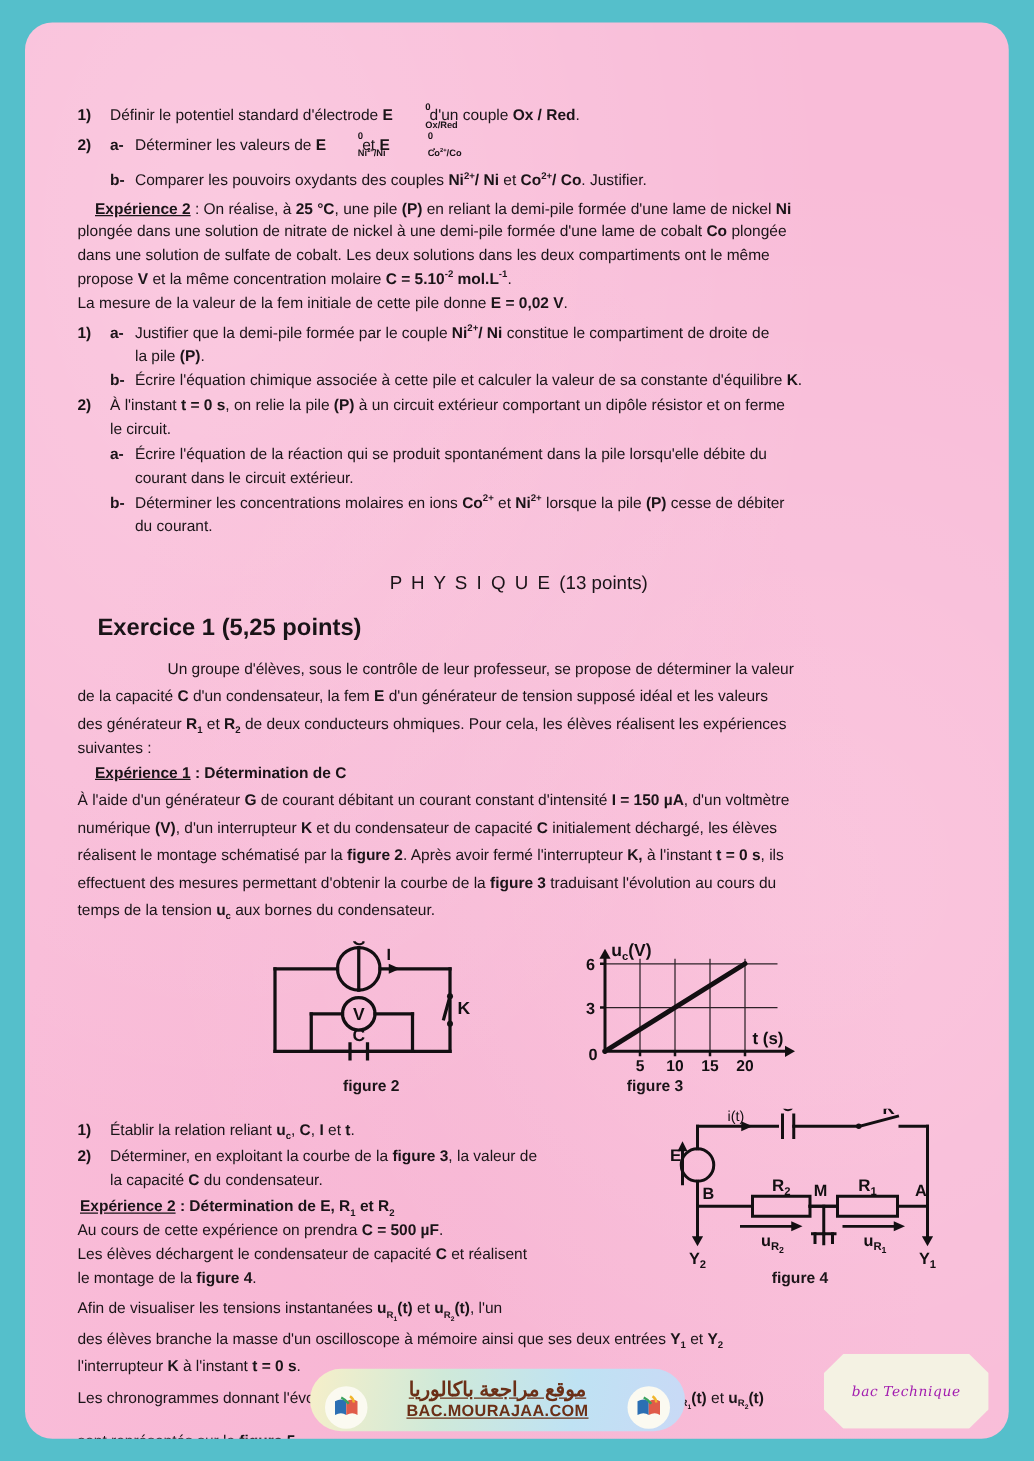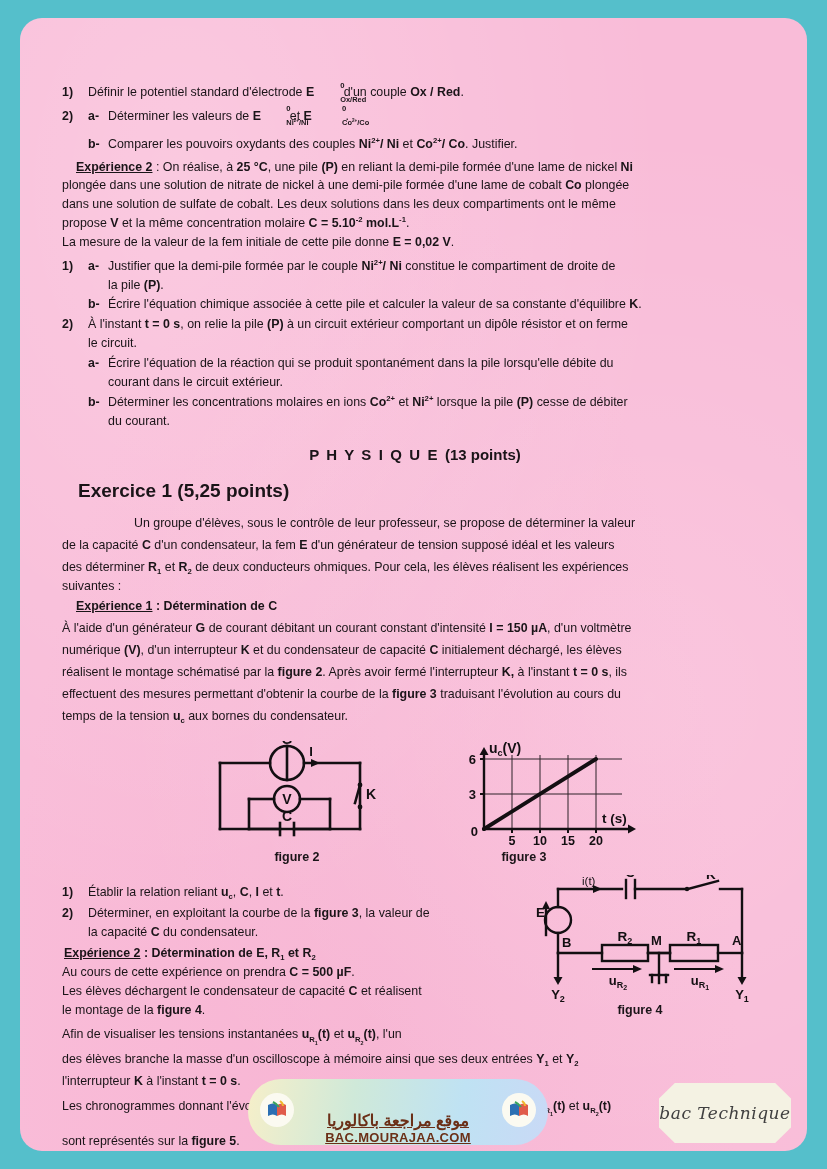--- a/index.html
+++ b/index.html
@@ -61,23 +61,23 @@
 
   .qline { display: flex; margin-top: 5px; }
   .qnum { font-weight: bold; width: 26px; flex: 0 0 26px; }
   .qlet { font-weight: bold; width: 20px; flex: 0 0 20px; }
   .qbody { flex: 1; }
   .para { margin-top: 3px; text-align: justify; }
 
   h2.phys {
     text-align: center;
     font-size: 15px;
-    font-weight: bold;
+    font-weight: normal;
     letter-spacing: 1.6px;
-    margin: 14px 0 10px 0;
+    margin: 26px 0 10px 0;
   }
   h2.phys .pts { letter-spacing: 0; }
   h3.exo {
     font-size: 19px;
     font-weight: bold;
     margin: 0 0 8px 16px;
   }
   .firstline { text-indent: 72px; }
 
   
@@ -92,24 +92,24 @@
 
   
   #footer-band {
     position: absolute;
     left: 0; bottom: 0; width: 787px; height: 62px;
     z-index: 5;
   }
   #banner {
     position: absolute;
     left: 228px; bottom: 6px;
-    width: 300px; height: 66px;
+    width: 300px; height: 50px;
     border-radius: 36px;
     background: linear-gradient(100deg,#f6efc9 0%,#cfe9d9 35%,#bfe2f3 70%,#c9d9f6 100%);
-    display: flex; align-items: center; justify-content: flex-end;
+    display: flex; align-items: center; justify-content: center;
     flex-direction: column;
     z-index: 6;
   }
   #banner .ar {
     font-size: 16px; font-weight: bold; color: #6b2f17;
     text-decoration: underline; direction: rtl;
     line-height: 1.1;
   }
   #banner .url {
     font-size: 13px; font-weight: bold; color: #6b2f17;
@@ -128,22 +128,22 @@
     right: 16px; bottom: 8px;
     width: 132px; height: 60px;
     background: #f4f2e3;
     clip-path: polygon(12% 0,88% 0,100% 26%,100% 74%,88% 100%,12% 100%,0 74%,0 26%);
     display: flex; align-items: center; justify-content: center;
     z-index: 7;
   }
   #bactech span {
     font-family: "DejaVu Serif", serif;
     font-style: italic;
-    font-size: 17px;
-    color: #404040;
+    font-size: 11px;
+    color: #a21caf;
     letter-spacing: .5px;
   }
   #pencil {
     position: absolute; right: 18px; bottom: 18px;
     width: 26px; height: 8px;
     background: linear-gradient(90deg,#2b2b2b 0 28%, #d99b6b 28% 100%);
     transform: rotate(-18deg);
     z-index: 6;
   }
 </style>
@@ -242,21 +242,21 @@
       <span class="pts">(13 points)</span>
     </h2>
 
     <h3 class="exo">Exercice 1 (5,25 points)</h3>
 
     <div class="para firstline">Un groupe d'élèves, sous le contrôle de leur professeur, se propose de déterminer la valeur</div>
     <div class="para">
       <span>de la capacité </span><b>C</b><span> d'un condensateur, la fem </span><b>E</b><span> d'un générateur de tension supposé idéal et les valeurs</span>
     </div>
     <div class="para">
-      <span>des déterminer </span><b><span>R</span><sub>1</sub></b><span> et </span><b><span>R</span><sub>2</sub></b><span> de deux conducteurs ohmiques. Pour cela, les élèves réalisent les expériences</span>
+      <span>des générateur </span><b><span>R</span><sub>1</sub></b><span> et </span><b><span>R</span><sub>2</sub></b><span> de deux conducteurs ohmiques. Pour cela, les élèves réalisent les expériences</span>
     </div>
     <div>suivantes :</div>
 
     <div style="margin-left:14px;margin-top:2px">
       <b class="u">Expérience 1</b><b> : Détermination de C</b>
     </div>
 
     <div class="para">
       <span>À l'aide d'un générateur </span><b>G</b><span> de courant débitant un courant constant d'intensité </span><b>I = 150 µA</b><span>, d'un voltmètre</span>
     </div>

